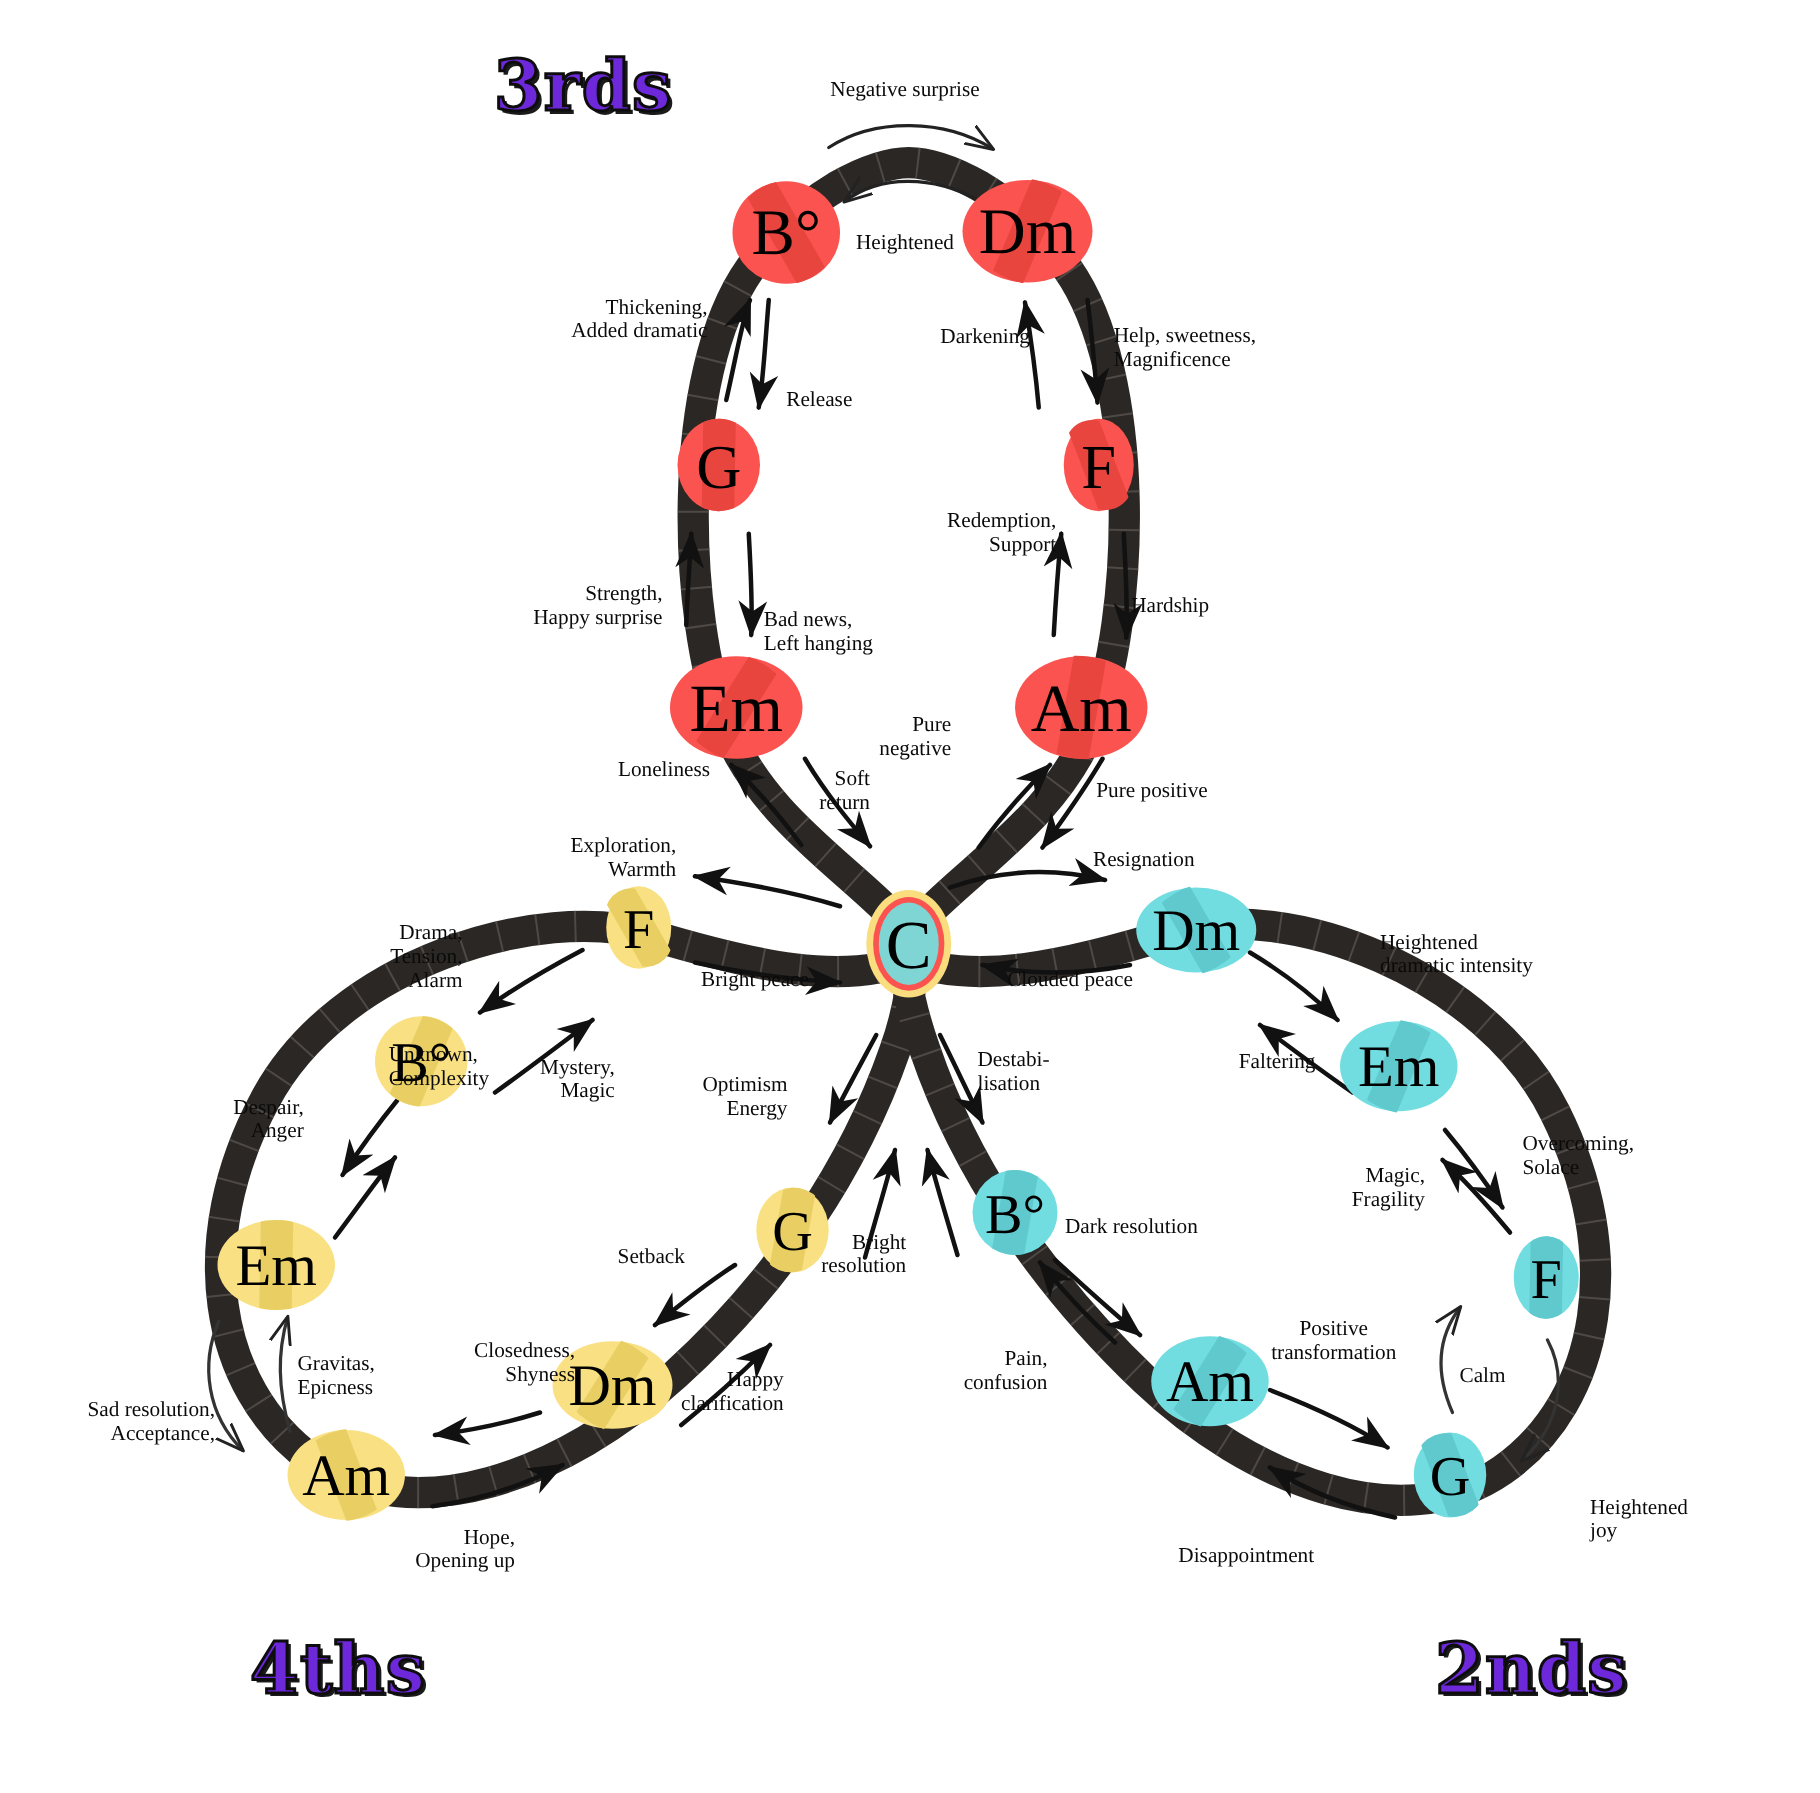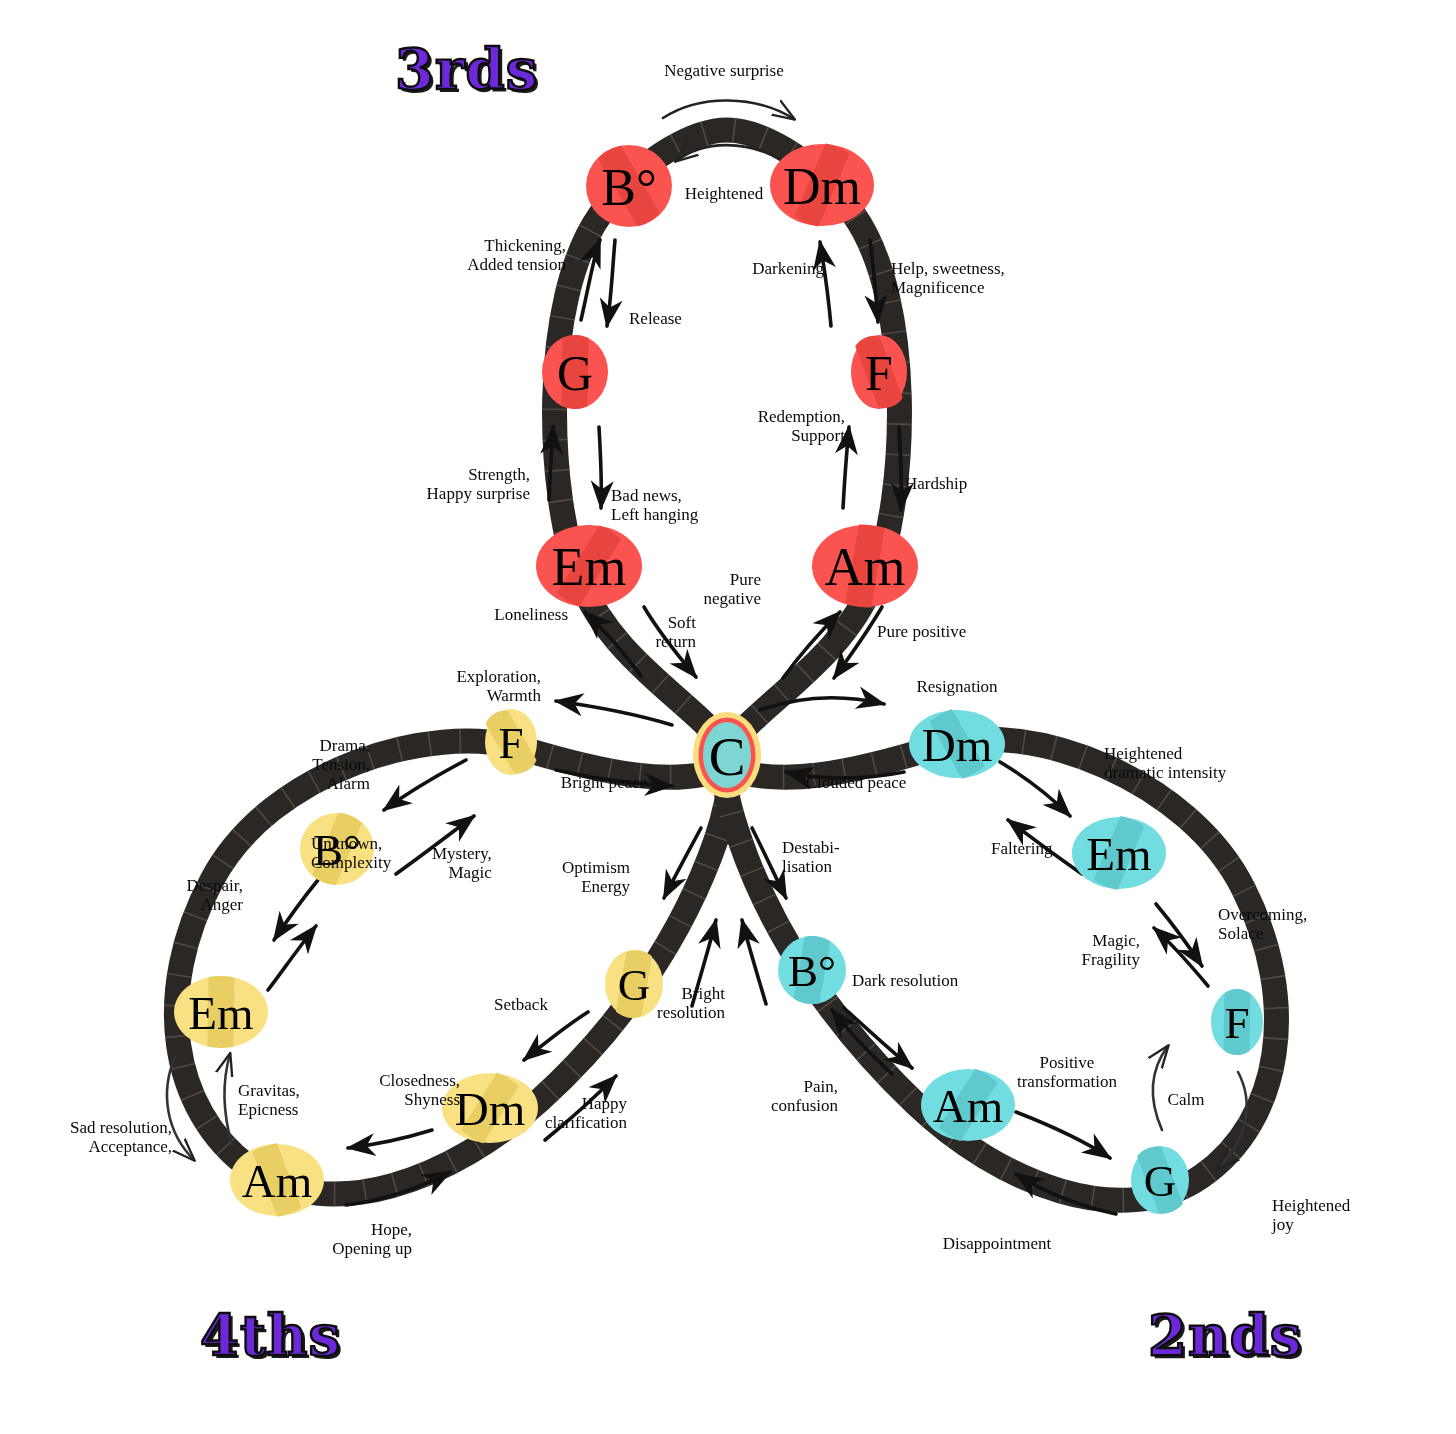--- a/index.html
+++ b/index.html
@@ -327,21 +327,21 @@
   </svg>
 
   <div class="corner-label" style="left:395px;top:36px;">3rds</div>
   <div class="corner-label" style="left:200px;top:1302px;">4ths</div>
   <div class="corner-label" style="left:1148px;top:1302px;">2nds</div>
 
   <div id="edge-label-layer">
       <div class="edge-label ta-c" style="left: 724px; top: 71px;">Negative surprise</div>
       <div class="edge-label ta-c" style="left: 724px; top: 194px;">Heightened</div>
       <div class="edge-label ta-r" style="left: 566px; top: 255px;">Thickening,
-Added tension</div>
+Added dramatic</div>
       <div class="edge-label ta-l" style="left: 629px; top: 319px;">Release</div>
       <div class="edge-label ta-r" style="left: 824px; top: 269px;">Darkening</div>
       <div class="edge-label ta-l" style="left: 891px; top: 278px;">Help, sweetness,
 Magnificence</div>
       <div class="edge-label ta-r" style="left: 530px; top: 484px;">Strength,
 Happy surprise</div>
       <div class="edge-label ta-l" style="left: 611px; top: 505px;">Bad news,
 Left hanging</div>
       <div class="edge-label ta-r" style="left: 845px; top: 426px;">Redemption,
 Support</div>
@@ -373,21 +373,21 @@
       <div class="edge-label ta-r" style="left: 412px; top: 1239px;">Hope,
 Opening up</div>
       <div class="edge-label ta-c" style="left: 521px; top: 1005px;">Setback</div>
       <div class="edge-label ta-r" style="left: 627px; top: 1113px;">Happy
 clarification</div>
       <div class="edge-label ta-r" style="left: 630px; top: 857px; margin-top: 20px;">Optimism
 Energy</div>
       <div class="edge-label ta-r" style="left: 725px; top: 1003px;">Bright
 resolution</div>
       <div class="edge-label ta-c" style="left: 856px; top: 783px;">Clouded peace</div>
-      <div class="edge-label ta-c" style="left: 957px; top: 687px;">Resignation</div>
+      <div class="edge-label ta-c" style="left: 915px; top: 687px;">Resignation</div>
       <div class="edge-label ta-l" style="left: 1104px; top: 763px;">Heightened
 dramatic intensity</div>
       <div class="edge-label ta-l" style="left: 991px; top: 849px;">Faltering</div>
       <div class="edge-label ta-l" style="left: 1218px; top: 924px;">Overcoming,
 Solace</div>
       <div class="edge-label ta-r" style="left: 1140px; top: 950px;">Magic,
 Fragility</div>
       <div class="edge-label ta-c" style="left: 1186px; top: 1100px;">Calm</div>
       <div class="edge-label ta-l" style="left: 1272px; top: 1215px;">Heightened
 joy</div>

